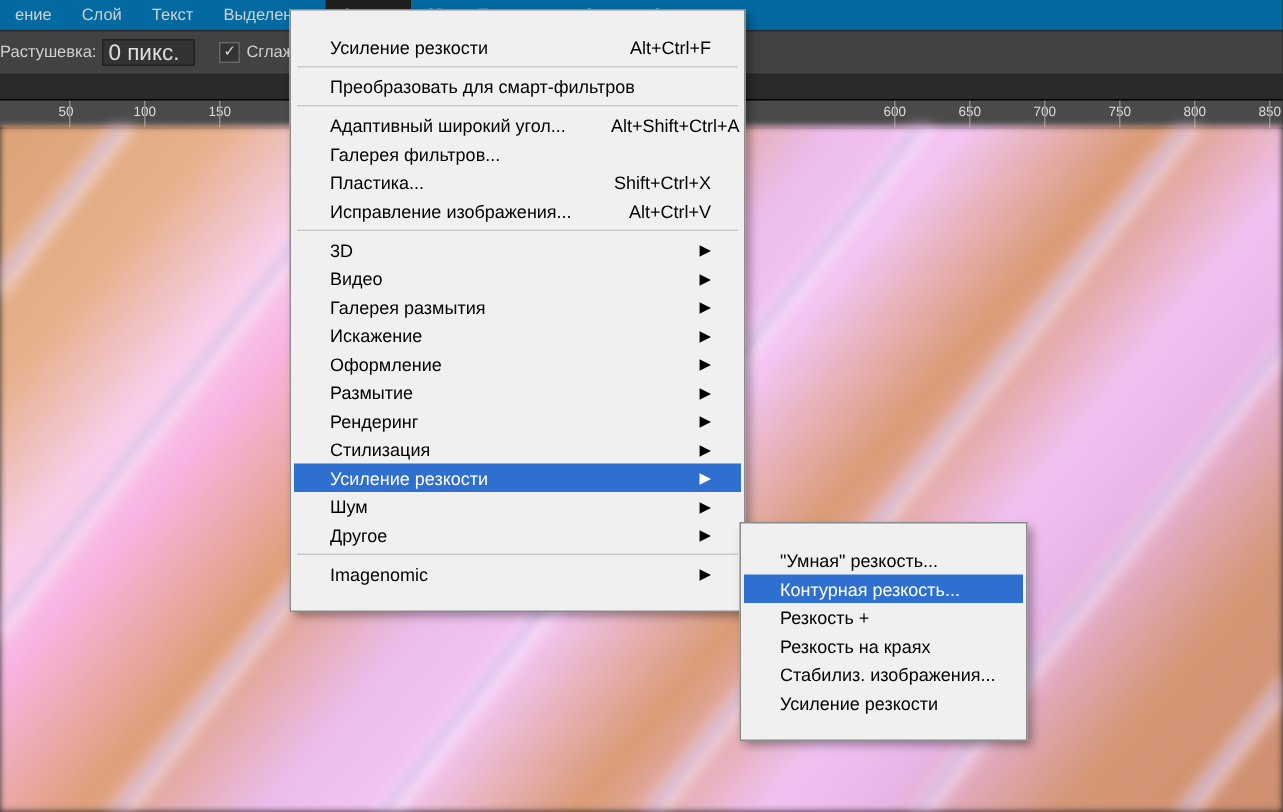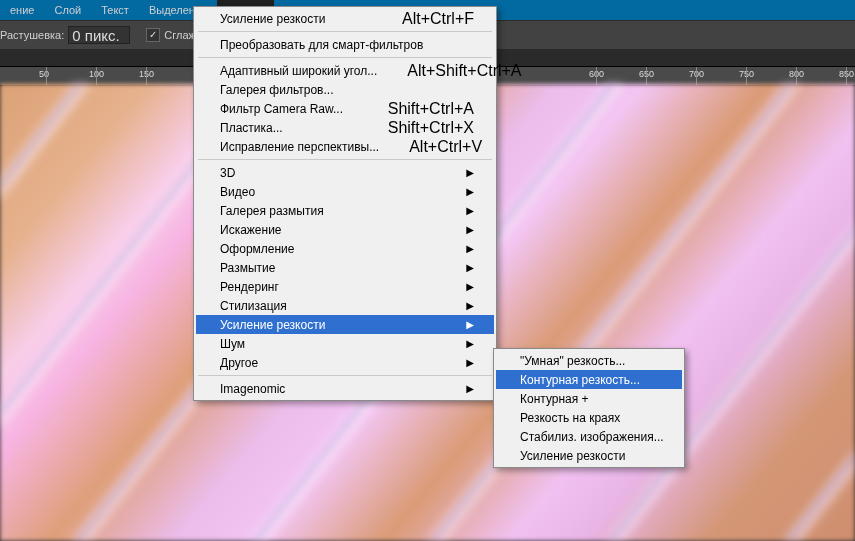--- a/index.html
+++ b/index.html
@@ -48,24 +48,24 @@
     mix-blend-mode:screen;filter:blur(4px);}
   .canvas::after{background:
       repeating-linear-gradient(128deg,
         rgba(120,100,180,0) 0 60px,
         rgba(120,100,180,.25) 60px 66px,
         rgba(120,100,180,0) 66px 140px);
     filter:blur(3px);}
   
   .menu{position:absolute;background:#f0f0f0;color:#000;
     border:1px solid #8a8a8a;box-shadow:3px 3px 6px rgba(0,0,0,0.35);
-    padding:2px 2px;font-size:12px;}
+    padding:15px 2px;font-size:12px;}
   .menu .row{display:flex;align-items:center;justify-content:space-between;
     height:19px;padding:0 20px 0 24px;white-space:nowrap;cursor:default;}
-  .menu .row .sc{color:#000;margin-left:30px;font-size:16px;}
+  .menu .row .sc{color:#000;margin-left:30px;font-size:12px;}
   .menu .row .arr{margin-left:auto;font-size:10px;color:#000;}
   .menu .sep{height:1px;background:#c9c9c9;margin:3px 2px;}
   .menu .row.hi{background:#2f6fd0;color:#fff;}
   .menu .row.hi .sc,.menu .row.hi .arr{color:#fff;}
   .mainmenu{left:193px;top:6px;width:298px;}
   .submenu{left:493px;top:348px;width:186px;}
 </style>
 </head>
 <body>
 
@@ -122,29 +122,25 @@
     </div>
     <div class="sep"></div>
     <div class="row">
       <span>Адаптивный широкий угол...</span>
       <span class="sc">Alt+Shift+Ctrl+A</span>
     </div>
     <div class="row">
       <span>Галерея фильтров...</span>
     </div>
     <div class="row">
-      <span>Фильтр Camera Raw...</span>
-      <span class="sc">Shift+Ctrl+A</span>
-    </div>
-    <div class="row">
       <span>Пластика...</span>
       <span class="sc">Shift+Ctrl+X</span>
     </div>
     <div class="row">
-      <span>Исправление перспективы...</span>
+      <span>Исправление изображения...</span>
       <span class="sc">Alt+Ctrl+V</span>
     </div>
     <div class="sep"></div>
     <div class="row">
       <span>3D</span>
       <span class="arr">▶</span>
     </div>
     <div class="row">
       <span>Видео</span>
       <span class="arr">▶</span>
@@ -193,21 +189,21 @@
   </div>
 
 <div class="menu submenu" id="sharpen-submenu">
     <div class="row">
       <span>"Умная" резкость...</span>
     </div>
     <div class="row hi">
       <span>Контурная резкость...</span>
     </div>
     <div class="row">
-      <span>Контурная +</span>
+      <span>Резкость +</span>
     </div>
     <div class="row">
       <span>Резкость на краях</span>
     </div>
     <div class="row">
       <span>Стабилиз. изображения...</span>
     </div>
     <div class="row">
       <span>Усиление резкости</span>
     </div>

